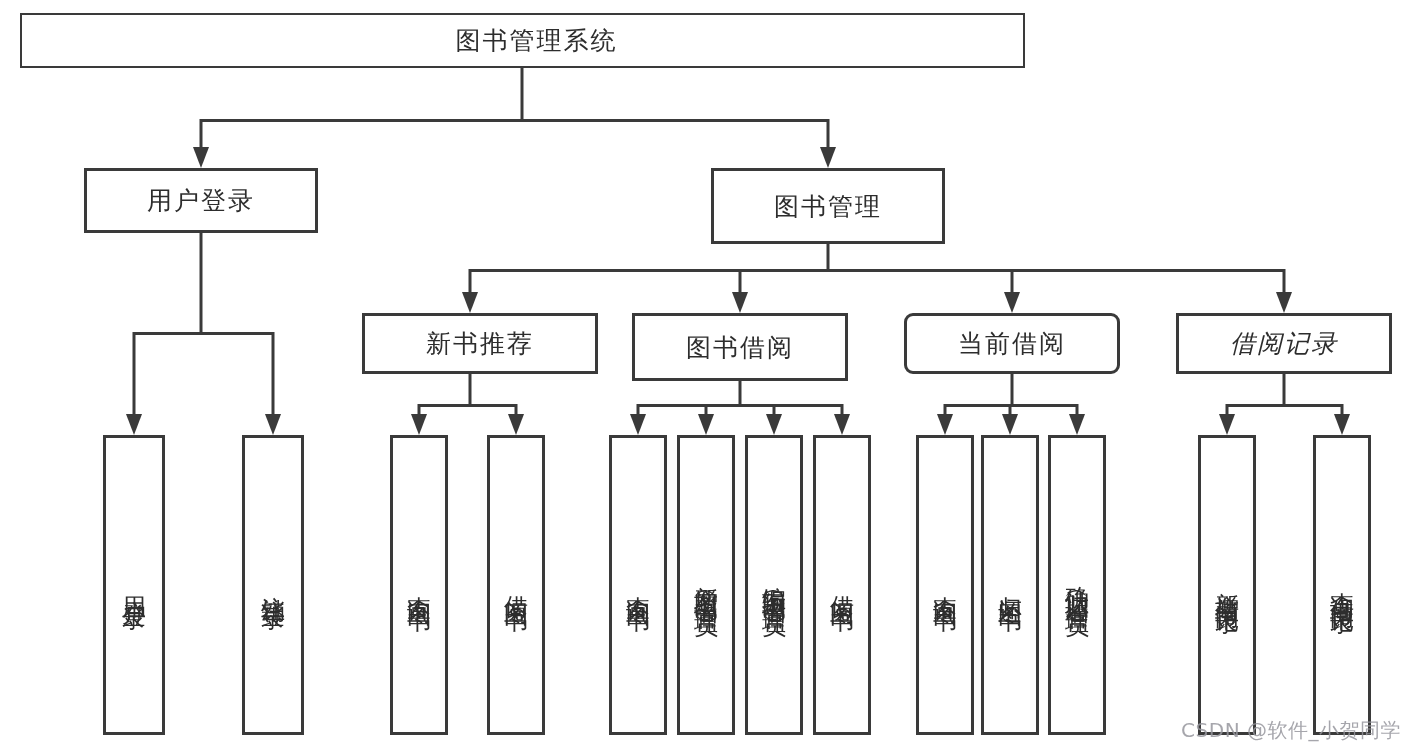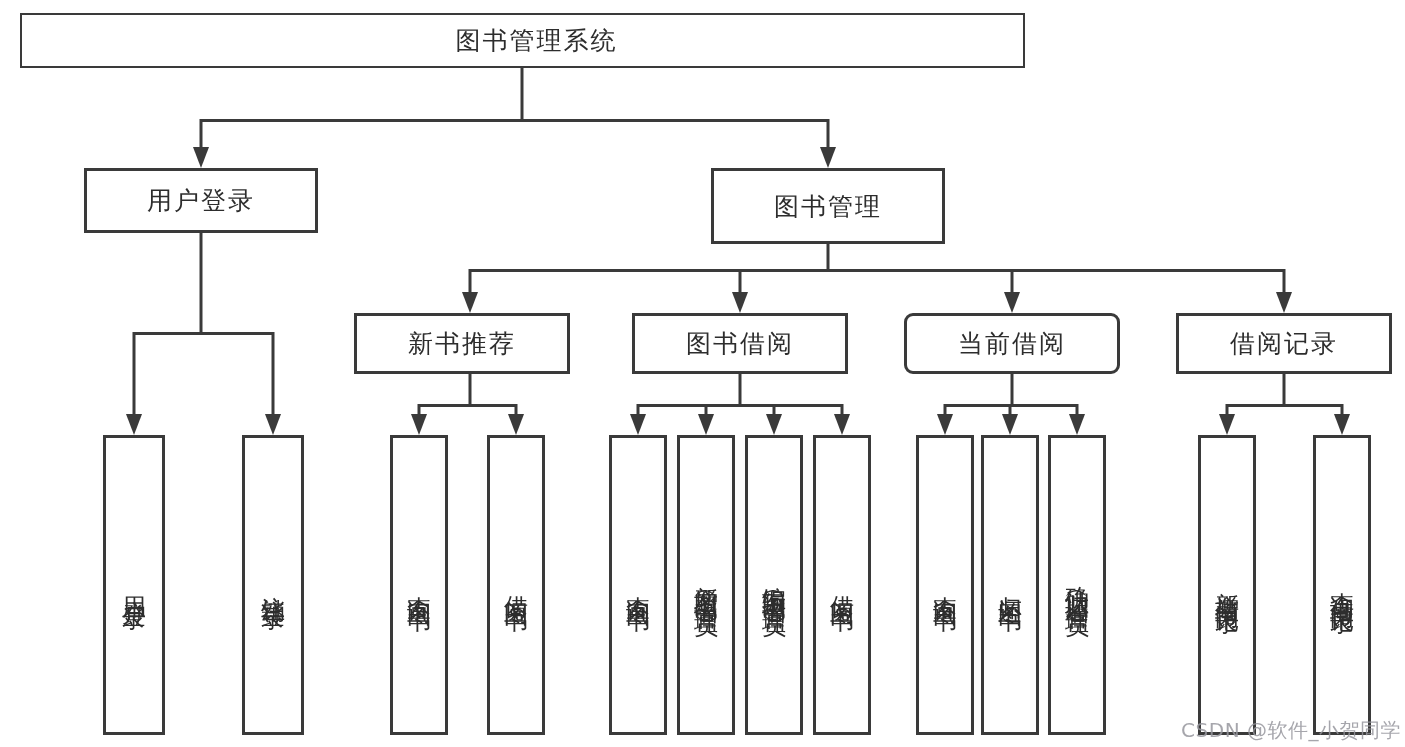--- a/index.html
+++ b/index.html
@@ -129,30 +129,30 @@
     <span class="label">图书管理系统</span>
   </div>
 
   <div class="box" style="left:84px; top:168px; width:234px; height:65px;">
     <span class="label">用户登录</span>
   </div>
   <div class="box" style="left:711px; top:168px; width:234px; height:76px;">
     <span class="label">图书管理</span>
   </div>
 
-  <div class="box" style="left:354px; top:313px; width:216px; height:61px;">
+  <div class="box" style="left:362px; top:313px; width:236px; height:61px;">
     <span class="label">新书推荐</span>
   </div>
-  <div class="box" style="left:632px; top:313px; width:216px; height:61px;">
+  <div class="box" style="left:632px; top:313px; width:216px; height:68px;">
     <span class="label">图书借阅</span>
   </div>
   <div class="box" style="left:904px; top:313px; width:216px; height:61px;border-radius:9px;">
     <span class="label">当前借阅</span>
   </div>
-  <div class="box" style="left:1176px; top:313px; width:216px; height:61px;">
+  <div class="box" style="left:1176px; top:313px; width:216px; height:61px;font-style:italic;">
     <span class="label">借阅记录</span>
   </div>
 
   <div class="box leaf" style="left:103px; top:435px; width:62px; height:300px;">
     <span class="label">用户登录</span>
   </div>
   <div class="box leaf" style="left:242px; top:435px; width:62px; height:300px;">
     <span class="label">注销登录</span>
   </div>
 

